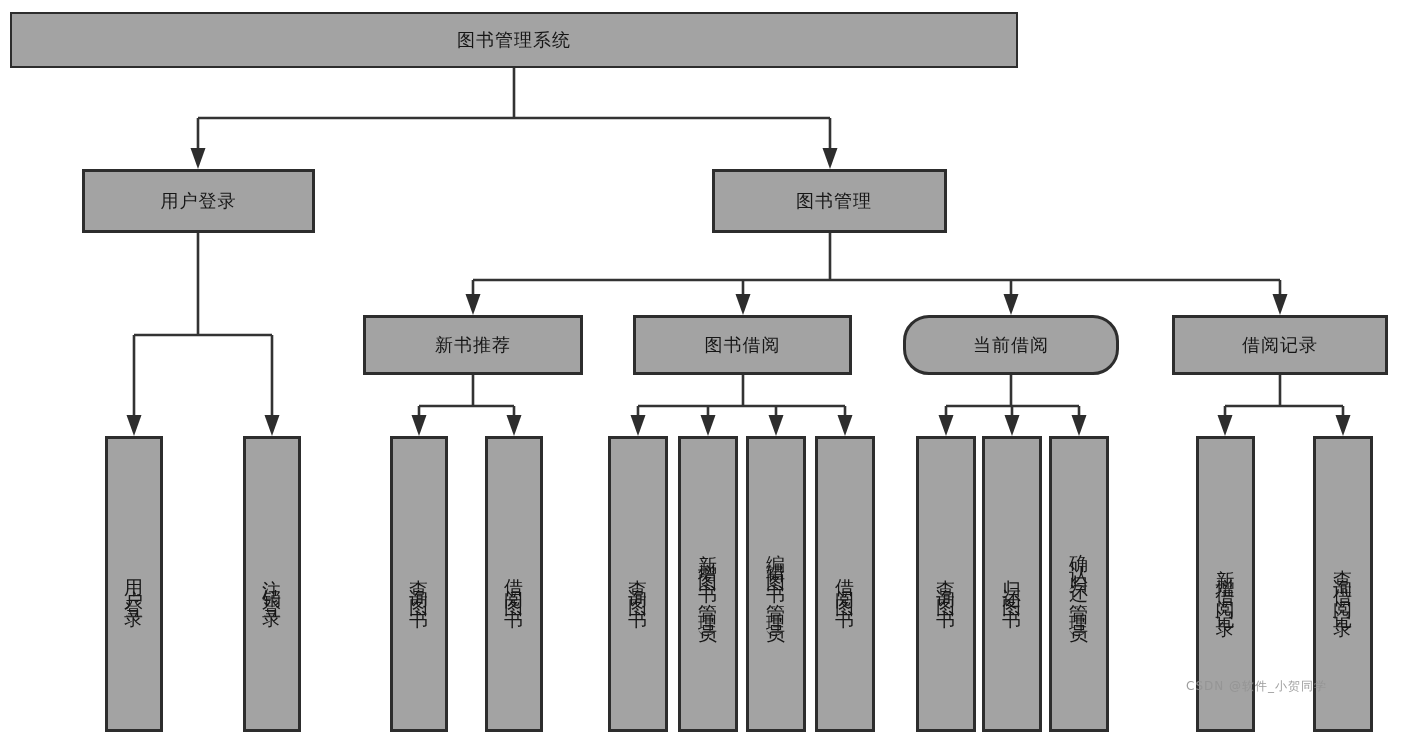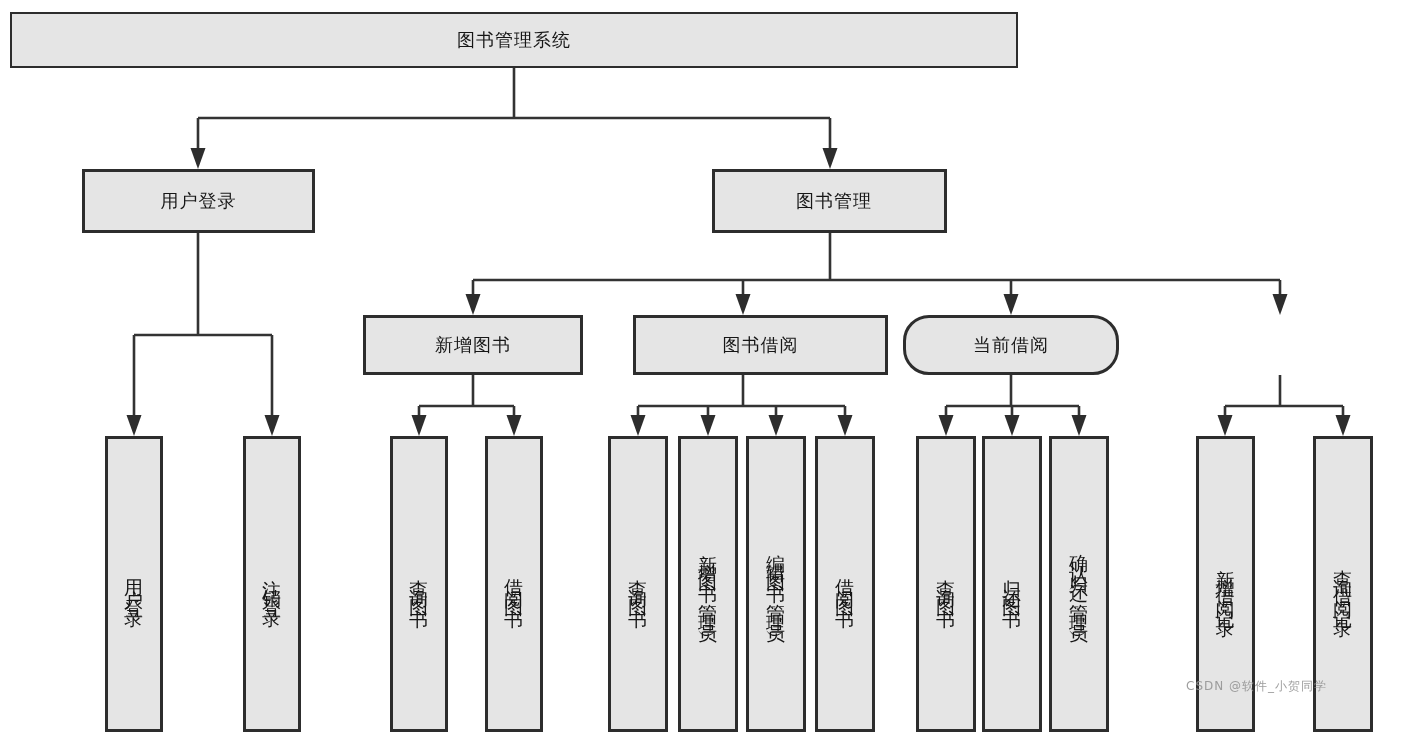--- a/index.html
+++ b/index.html
@@ -8,21 +8,21 @@
     width: 1405px;
     height: 747px;
     background: #ffffff;
     font-family: "DejaVu Sans", "Liberation Sans", sans-serif;
     overflow: hidden;
   }
   .node {
     position: absolute;
     box-sizing: border-box;
     border: 3px solid #2d2d2d;
-    background: #e5e5e5;
+    background: #a3a3a3;
     display: flex;
     align-items: center;
     justify-content: center;
     color: #161616;
     font-size: 18px;
     letter-spacing: 1px;
     z-index: 2;
   }
   .node.root { border-width: 2px; font-size: 18px; }
   .node.vert { font-size: 19px; }
@@ -100,27 +100,30 @@
   </div>
 
   <div class="node" style="left:82px; top:169px; width:233px; height:64px;">
     <span>用户登录</span>
   </div>
   <div class="node" style="left:712px; top:169px; width:235px; height:64px;padding-left:9px;">
     <span>图书管理</span>
   </div>
 
   <div class="node" style="left:363px; top:315px; width:220px; height:60px;">
-    <span>新增图书</span>
+    <span>新书推荐</span>
   </div>
-  <div class="node" style="left:633px; top:315px; width:255px; height:60px;">
+  <div class="node" style="left:633px; top:315px; width:219px; height:60px;">
     <span>图书借阅</span>
   </div>
   <div class="node" style="left:903px; top:315px; width:216px; height:60px;border-radius:26px;">
     <span>当前借阅</span>
+  </div>
+  <div class="node" style="left:1172px; top:315px; width:216px; height:60px;">
+    <span>借阅记录</span>
   </div>
 
   <div class="node vert" style="left:105px; top:436px; width:58px; height:296px;">
     <span class="vtext">用户登录</span>
   </div>
   <div class="node vert" style="left:243px; top:436px; width:58px; height:296px;">
     <span class="vtext">注销登录</span>
   </div>
 
   <div class="node vert" style="left:390px; top:436px; width:58px; height:296px;">

